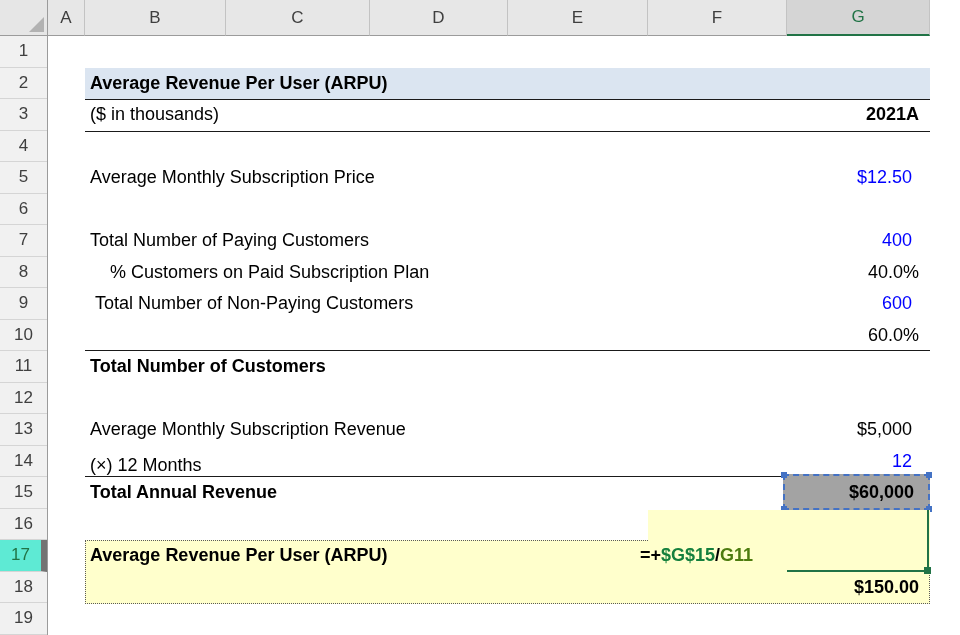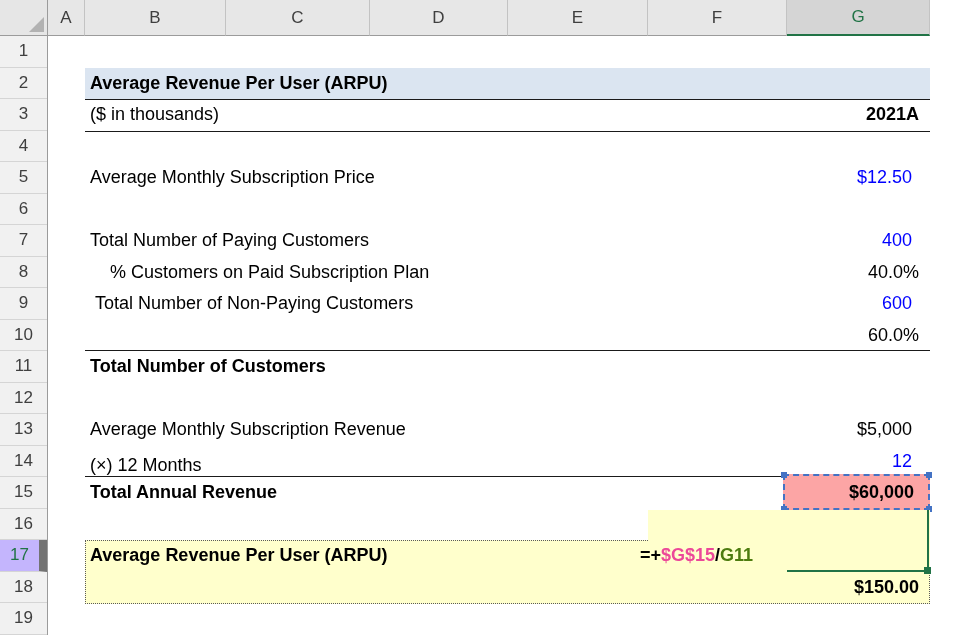--- a/index.html
+++ b/index.html
@@ -42,22 +42,22 @@
     position:absolute; left:0; top:36px; width:48px; height:599px;
     background:#f1f1f1; border-right:1px solid #9b9b9b;
   }
   .rh {
     width:47px; height:31.5px;
     border-bottom:1px solid #d5d5d5;
     font-size:17px; color:#3f3f3f;
     display:flex; align-items:center; justify-content:center;
   }
   .rh-active {
-    background:#c4b5fd; color:#217346;
-    border-right:8px solid #737373;
+    background:#5eead4; color:#217346;
+    border-right:6px solid #737373;
   }
   
   .content { position:absolute; left:48px; top:36px; width:912px; height:599px; }
   .lbl {
     position:absolute; height:31.5px; line-height:31.5px;
     font-size:18px; white-space:nowrap;
   }
   .val {
     position:absolute; left:739px; width:143px; height:31.5px; line-height:31.5px;
     font-size:18px; text-align:right; padding-right:18px; white-space:nowrap;
@@ -74,39 +74,39 @@
   .hline { position:absolute; height:1px; background:#1a1a1a; }
   .refcell {
     position:absolute; left:735px; width:147px; height:36px;
   }
   .refcell .inner {
     width:100%; height:100%;
     font-size:18px; font-weight:bold; text-align:right;
     line-height:32px; padding-right:14px;
   }
   .refcell-red .inner  { background:#fbe9e9; border:2px dashed #b05450; }
-  .refcell-blue .inner { background:#fca5a5; border:2px dashed #4472c4; }
+  .refcell-blue .inner { background:#a3a3a3; border:2px dashed #4472c4; }
   .handle { position:absolute; width:6px; height:6px; }
   .refcell-red  .handle { background:#b05450; }
   .refcell-blue .handle { background:#4472c4; }
   .h-tl { left:-2px; top:-2px; } .h-tr { right:-2px; top:-2px; }
   .h-bl { left:-2px; bottom:-2px; } .h-br { right:-2px; bottom:-2px; }
   .yellow-block {
     position:absolute; left:37px; top:504px; width:845px; height:63.5px;
     background:#ffffcc; border:1px dotted #5a5a5a;
   }
   .edit-overlay {
     position:absolute; left:600px; top:474px; width:282px; height:62px;
     background:#ffffcc;
   }
   .formula {
     position:absolute; left:592px; top:504px; height:31.5px; line-height:31.5px;
     font-size:18px; font-weight:bold; white-space:nowrap;
   }
-  .f-blue { color:#ec4899; }
+  .f-blue { color:#15803d; }
   .f-red  { color:#4d7c0f; }
   .green-v { position:absolute; left:879px; top:474px; width:2px; height:62px; background:#217346; }
   .green-h { position:absolute; left:739px; top:534px; width:142px; height:2px; background:#217346; }
   .green-handle { position:absolute; left:876px; top:531px; width:7px; height:7px; background:#217346; }
 </style>
 </head>
 <body>
 
 <div class="col-strip">
   <div class="corner">

